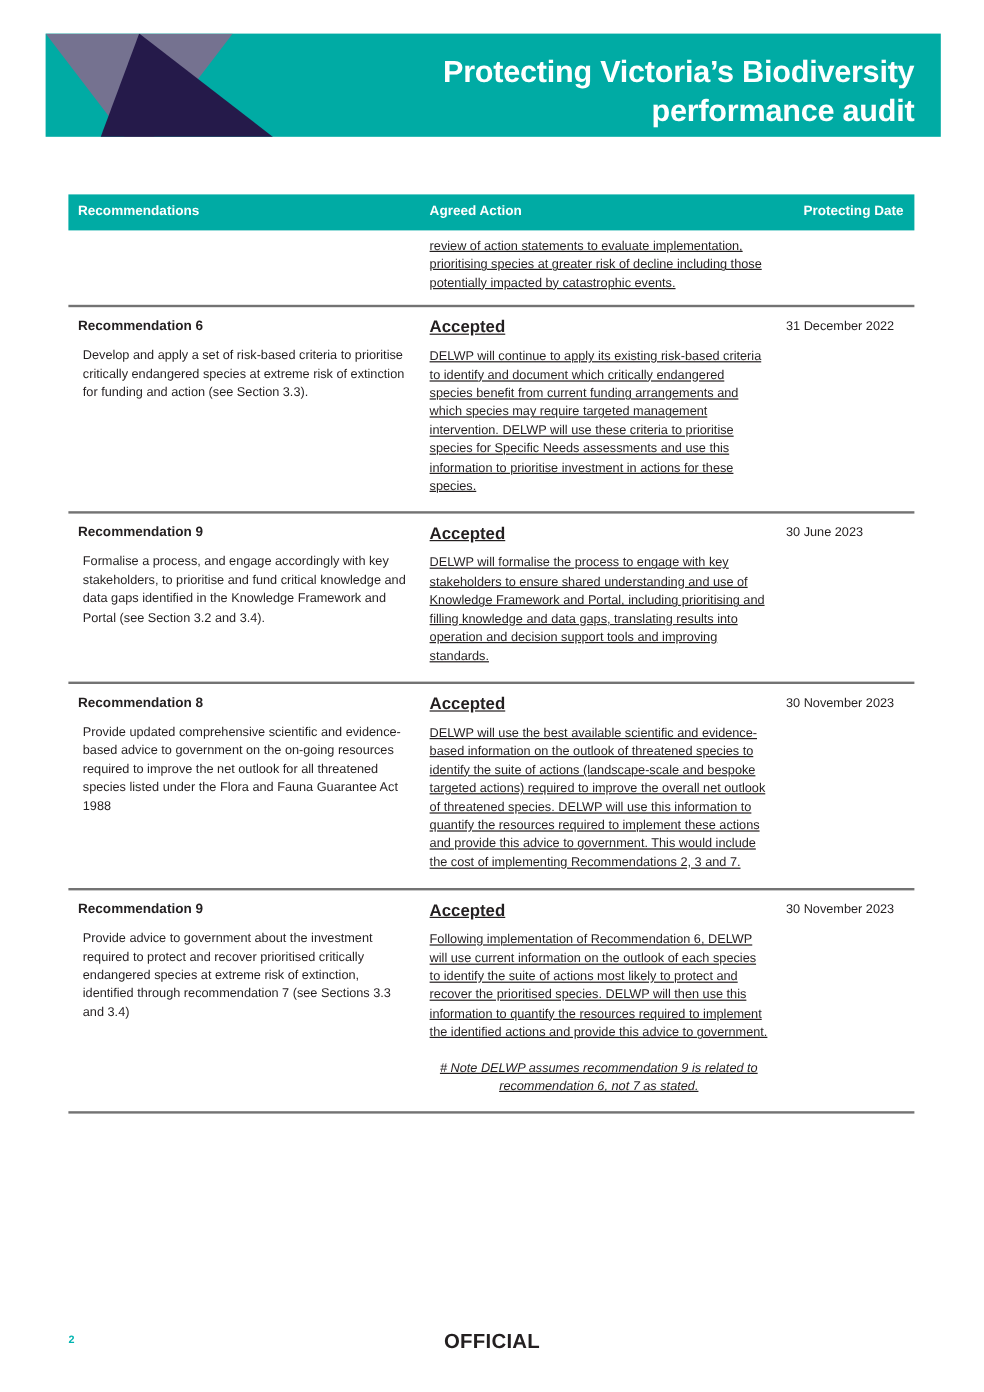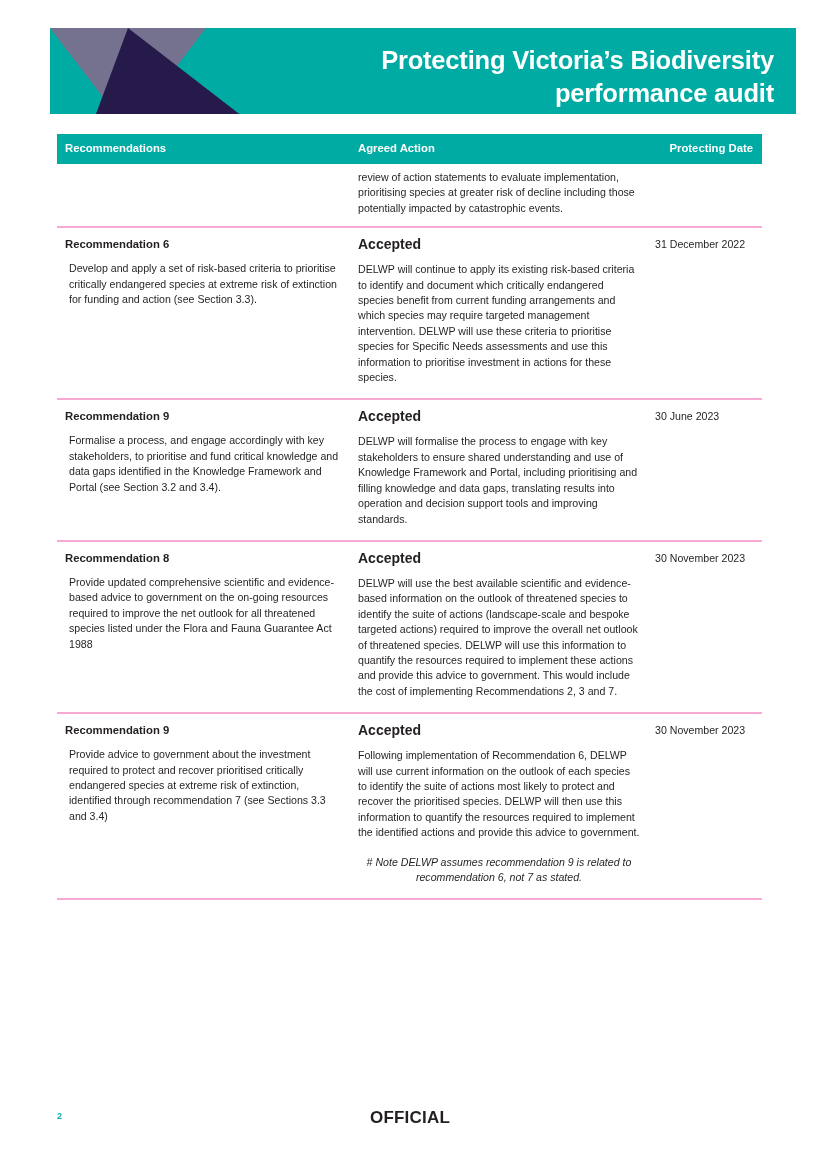--- a/index.html
+++ b/index.html
@@ -27,21 +27,20 @@
 
   
   .banner {
     position: absolute;
     left: 38px;
     top: 28px;
     width: 746px;
     height: 86px;
     background: #00aba4;
     overflow: hidden;
-    margin-left: 12px;
   }
   .banner-shapes {
     position: absolute;
     left: 0; top: 0;
     width: 746px;
     height: 102px;
   }
   .banner-title {
     position: absolute;
     right: 22px;
@@ -53,21 +52,21 @@
     font-size: 25.5px;
     line-height: 33px;
     letter-spacing: -0.2px;
   }
   .banner-title .line { display: block; white-space: pre; }
 
   
   .table {
     position: absolute;
     left: 57px;
-    top: 134px;
+    top: 162px;
     width: 705px;
   }
   .thead {
     background: #00aba4;
     height: 30px;
     position: relative;
   }
   .thead .th {
     position: absolute;
     top: 7px;
@@ -76,22 +75,23 @@
     font-size: 11.3px;
     line-height: 15px;
     white-space: pre;
   }
   .th-rec  { left: 8px; }
   .th-act  { left: 301px; }
   .th-date { right: 9px; }
 
   .row {
     position: relative;
-    border-bottom: 2px solid #f9a8d4;
+    border-bottom: 2px solid #737373;
     padding: 0;
+    text-decoration: underline;
   }
   .row-inner {
     position: relative;
     display: block;
     padding: 9px 0 13px 0;
     min-height: 10px;
   }
   .cell {
     position: absolute;
     top: 9px;

